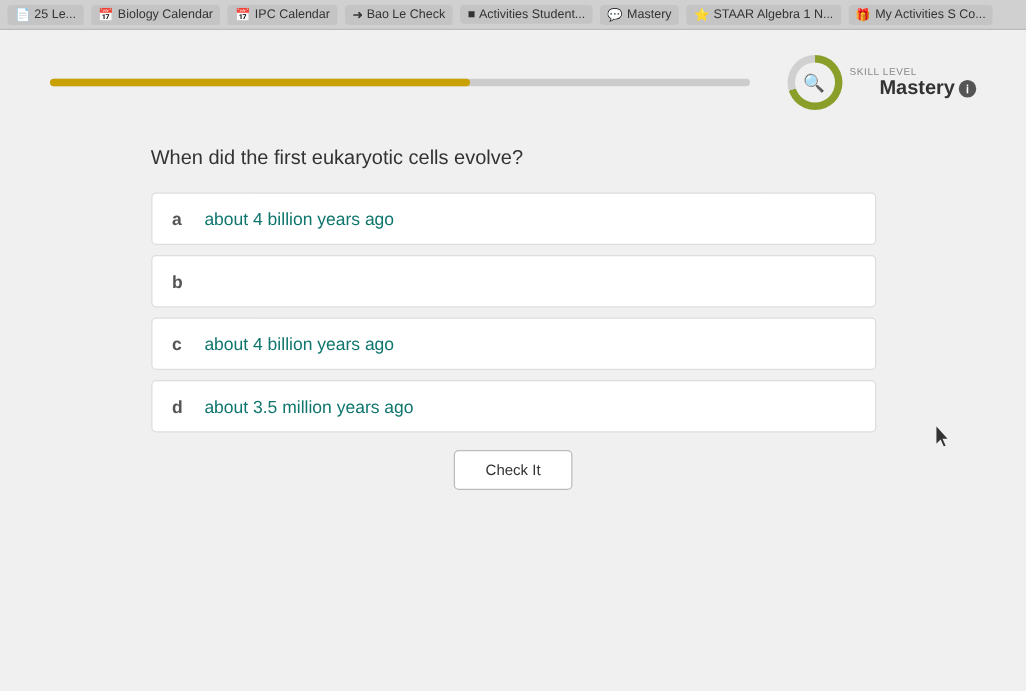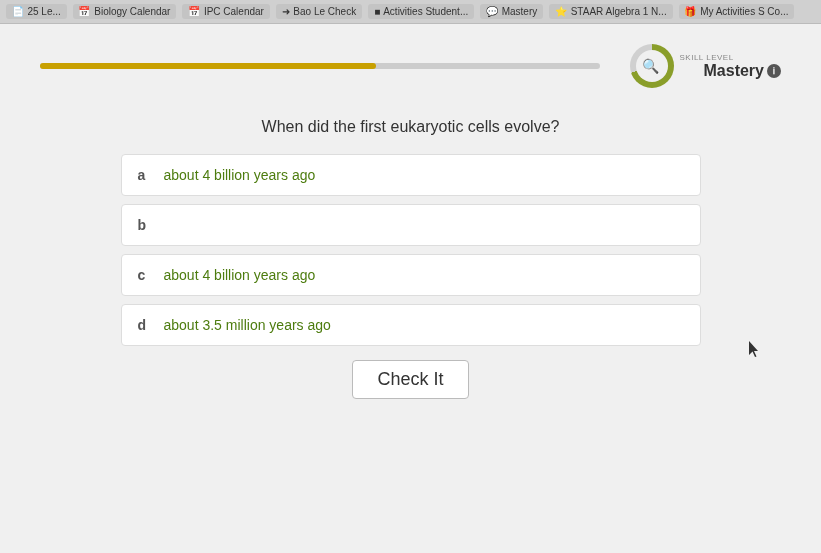--- a/index.html
+++ b/index.html
@@ -131,21 +131,20 @@
     
     .question-area {
       width: 100%;
       max-width: 580px;
       margin-top: 10px;
     }
     .question-text {
       font-size: 16px;
       color: #333;
       margin-bottom: 18px;
-      text-align: center;
     }
 
     
     .answer-option {
       display: flex;
       align-items: center;
       background: white;
       border: 1px solid #ddd;
       border-radius: 4px;
       padding: 12px 16px;
@@ -154,35 +153,35 @@
       gap: 12px;
     }
     .answer-letter {
       font-weight: bold;
       color: #555;
       font-size: 14px;
       min-width: 14px;
     }
     .answer-text {
       font-size: 14px;
-      color: #4d7c0f;
+      color: #0f766e;
     }
 
     
     .check-btn-container {
       margin-top: 14px;
       display: flex;
       justify-content: center;
     }
     .check-btn {
       background: white;
       border: 1px solid #bbb;
       border-radius: 4px;
       padding: 8px 24px;
-      font-size: 18px;
+      font-size: 12px;
       color: #333;
       cursor: pointer;
     }
 
     
     .cursor-indicator {
       position: absolute;
       right: 60px;
       top: 60%;
       width: 12px;

